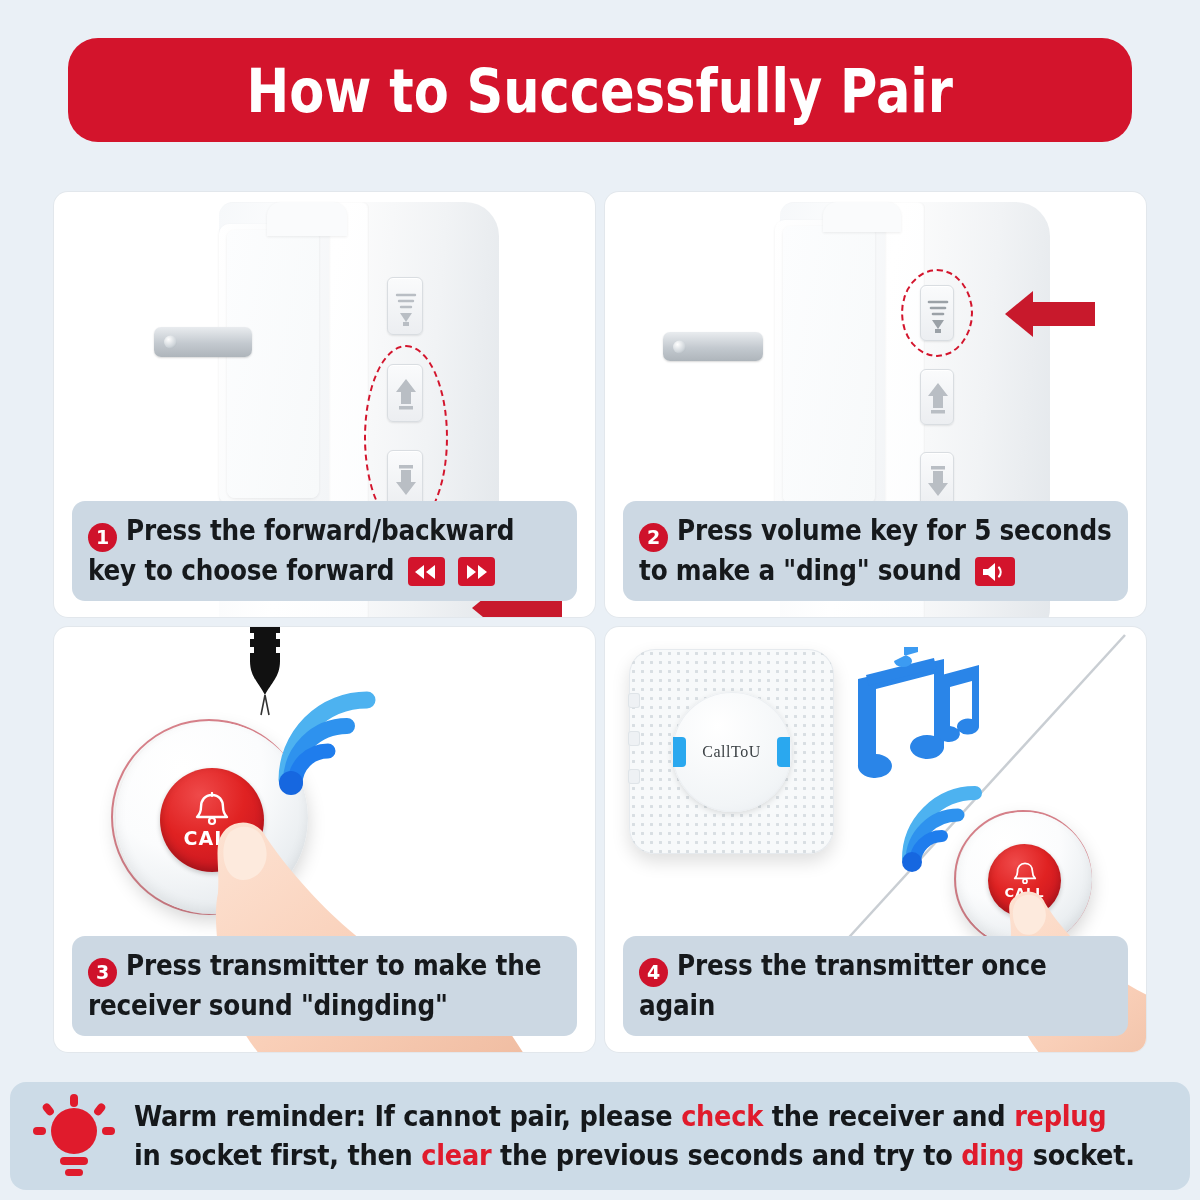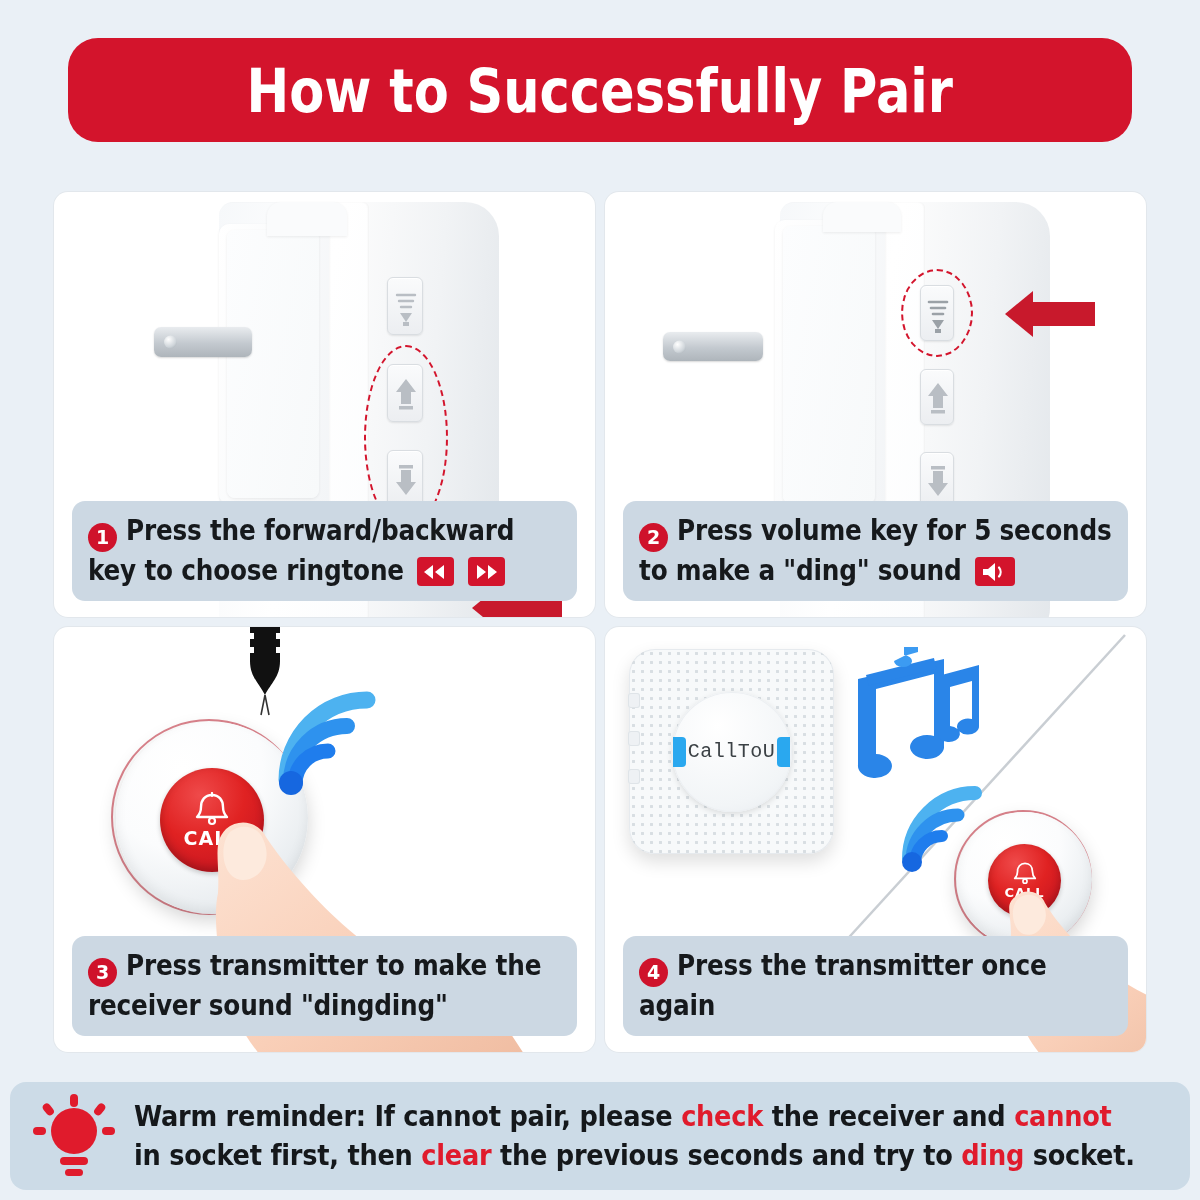--- a/index.html
+++ b/index.html
@@ -140,22 +140,22 @@
     background-size:9px 9px; opacity:.85;
   }
   .rx-center{
     position:absolute; left:50%; top:50%; transform:translate(-50%,-50%);
     border-radius:50%;
     background:radial-gradient(circle at 38% 28%,#ffffff,#f2f5f7 70%,#e6eaee 100%);
     box-shadow:0 2px 6px rgba(0,0,0,.12), inset 0 0 0 1px #eceff2;
     display:flex; align-items:center; justify-content:center;
   }
   .rx-brand{
-    color:#3b4145; font-size:20px; letter-spacing:.5px;
-    font-family:Liberation Mono, monospace;
+    color:#3b4145; font-size:16px; letter-spacing:.5px;
+    font-family:Liberation Serif, serif;
   }
   .led{ position:absolute; top:50%; transform:translateY(-50%);
         width:13px; height:30px; background:#2aa8ef; }
   .side-port{
     position:absolute; left:-1px; width:12px; height:15px;
     background:#eef1f4; border-radius:3px; box-shadow:inset 0 0 0 1px #dfe4e8;
   }
 
   
   .reminder{
@@ -226,21 +226,21 @@
 
       <div class="arrow" style="left:418px; top:393px;">
         <div class="arrow-head"></div>
           <div class="arrow-tail"></div>
       </div>
     </div>
 
     <div class="caption">
       <div class="cap-body">
         <span class="num-badge">1</span><span>Press the forward/backward</span><br>
-        <span>key to choose ringtone</span>
+        <span>key to choose forward</span>
         <span class="redbtn">
           <span class="tri tri-l" style="left:7px"></span><span class="tri tri-l" style="left:18px"></span>
         </span>
         <span class="redbtn">
           <span class="tri tri-r" style="left:9px"></span><span class="tri tri-r" style="left:20px"></span>
         </span>
       </div>
     </div>
   </div>
 
@@ -441,16 +441,16 @@
       <rect x="38" y="1" width="8" height="13" rx="4"></rect>
       <rect x="1" y="34" width="13" height="8" rx="4"></rect>
       <rect x="70" y="34" width="13" height="8" rx="4"></rect>
       <rect x="12" y="10" width="8" height="13" rx="4" transform="rotate(-38 16 16)"></rect>
       <rect x="64" y="10" width="8" height="13" rx="4" transform="rotate(38 68 16)"></rect>
       <rect x="28" y="64" width="28" height="8" rx="4"></rect>
       <rect x="33" y="76" width="18" height="7" rx="3.5"></rect>
     </g>
   </svg>
   <div class="rem-text">
-    <span>Warm reminder: If cannot pair, please </span><span class="hl">check</span><span> the receiver and </span><span class="hl">cannot</span><br>
+    <span>Warm reminder: If cannot pair, please </span><span class="hl">check</span><span> the receiver and </span><span class="hl">replug</span><br>
     <span>in socket first, then </span><span class="hl">clear</span><span> the previous seconds and try to </span><span class="hl">ding</span><span> socket.</span>
   </div>
 </div>
 
 </body></html>

